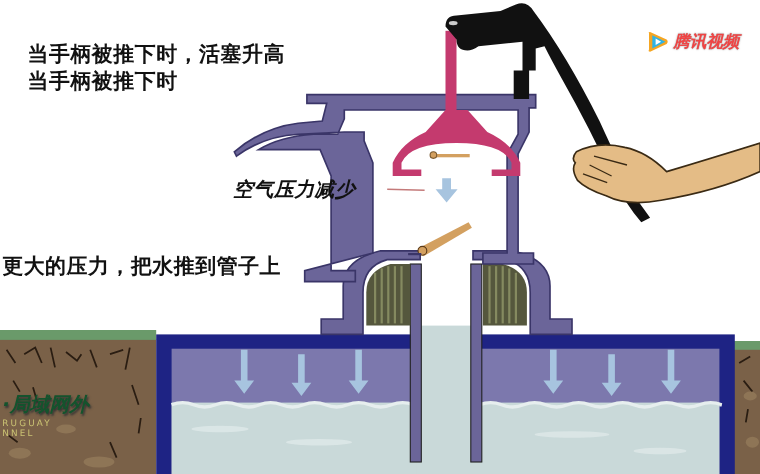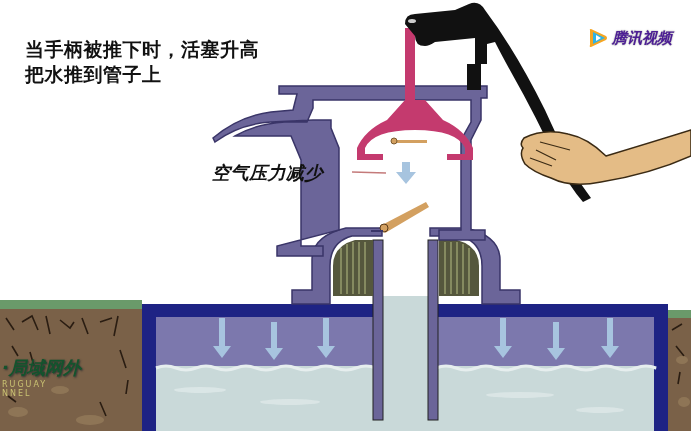--- a/index.html
+++ b/index.html
@@ -3,21 +3,21 @@
 <meta charset="utf-8">
 <style>
   html, body { margin: 0; padding: 0; }
   body { width: 691px; height: 431px; overflow: hidden; background: #ffffff; position: relative; font-family: "DejaVu Sans", sans-serif; }
   .stage { position: absolute; left: 0; top: 0; width: 691px; height: 431px; }
   .caption { position: absolute; font-weight: bold; color: #111; font-size: 19px; line-height: 25px; white-space: nowrap; letter-spacing: 0.5px; }
   .cap-top { left: 25px; top: 37px; }
   .cap-mid { left: 212px; top: 160px; font-size: 18px; font-style: italic; }
   .cap-bottom { left: 2px; top: 230px; }
   .logo { position: absolute; left: 587px; top: 28px; display: flex; align-items: center; }
-  .logo-text { color: #4c1d95; font-style: italic; font-weight: bold; font-size: 15px; margin-left: 3px; text-shadow: 0 0 2px #bbb, 0 0 1px #999; letter-spacing: 0px; }
+  .logo-text { color: #ef4444; font-style: italic; font-weight: bold; font-size: 15px; margin-left: 3px; text-shadow: 0 0 2px #bbb, 0 0 1px #999; letter-spacing: 0px; }
   .channel { position: absolute; left: 2px; top: 356px; }
   .channel-name { color: #14532d; font-style: italic; font-size: 18px; font-weight: bold; text-shadow: 1px 1px 2px #333; }
   .channel-sub { color: #d8d37a; font-size: 8px; font-weight: normal; letter-spacing: 2px; line-height: 9px; margin-left: 0px; opacity: 0.85; }
 </style>
 </head>
 <body>
 
 <svg class="stage" viewBox="0 0 691 431" xmlns="http://www.w3.org/2000/svg">
 
   <g>
@@ -112,26 +112,27 @@
     <path d="M380 226 l46 -24 l3 5 l-44 26 z" fill="#d3a060"></path>
     <circle cx="384" cy="228" r="4" fill="#d3a060" stroke="#5a3a18" stroke-width="1"></circle>
     <line x1="371" y1="231" x2="383" y2="231" stroke="#3a3568" stroke-width="2"></line>
     <path d="M402 162 h8 v10 h6 l-10 12 l-10 -12 h6 z" fill="#a7c4df"></path>
     <line x1="352" y1="172" x2="386" y2="173" stroke="#c47a7a" stroke-width="1.5"></line>
   </g>
 </svg>
 
 <div class="caption cap-top">
   <div>当手柄被推下时，活塞升高</div>
-  <div>把水推到管子上</div>
+  <div>当手柄被推下时</div>
 </div>
 
 <div class="caption cap-mid">空气压力减少</div>
 
 <div class="caption cap-bottom">
+  <div>更大的压力，把水推到管子上</div>
 </div>
 
 <div class="logo">
   <svg width="22" height="20" viewBox="0 0 22 20">
     <path d="M3 2 Q2 1 4 1 L19 8 Q21 10 19 12 L4 19 Q2 19 3 17 Z" fill="#f5a623"></path>
     <path d="M6 4 L18 10 L6 16 Z" fill="#2fb3e6"></path>
     <path d="M9 7 L14 10 L9 13 Z" fill="#ffffff"></path>
   </svg>
   <span class="logo-text">腾讯视频</span>
 </div>

